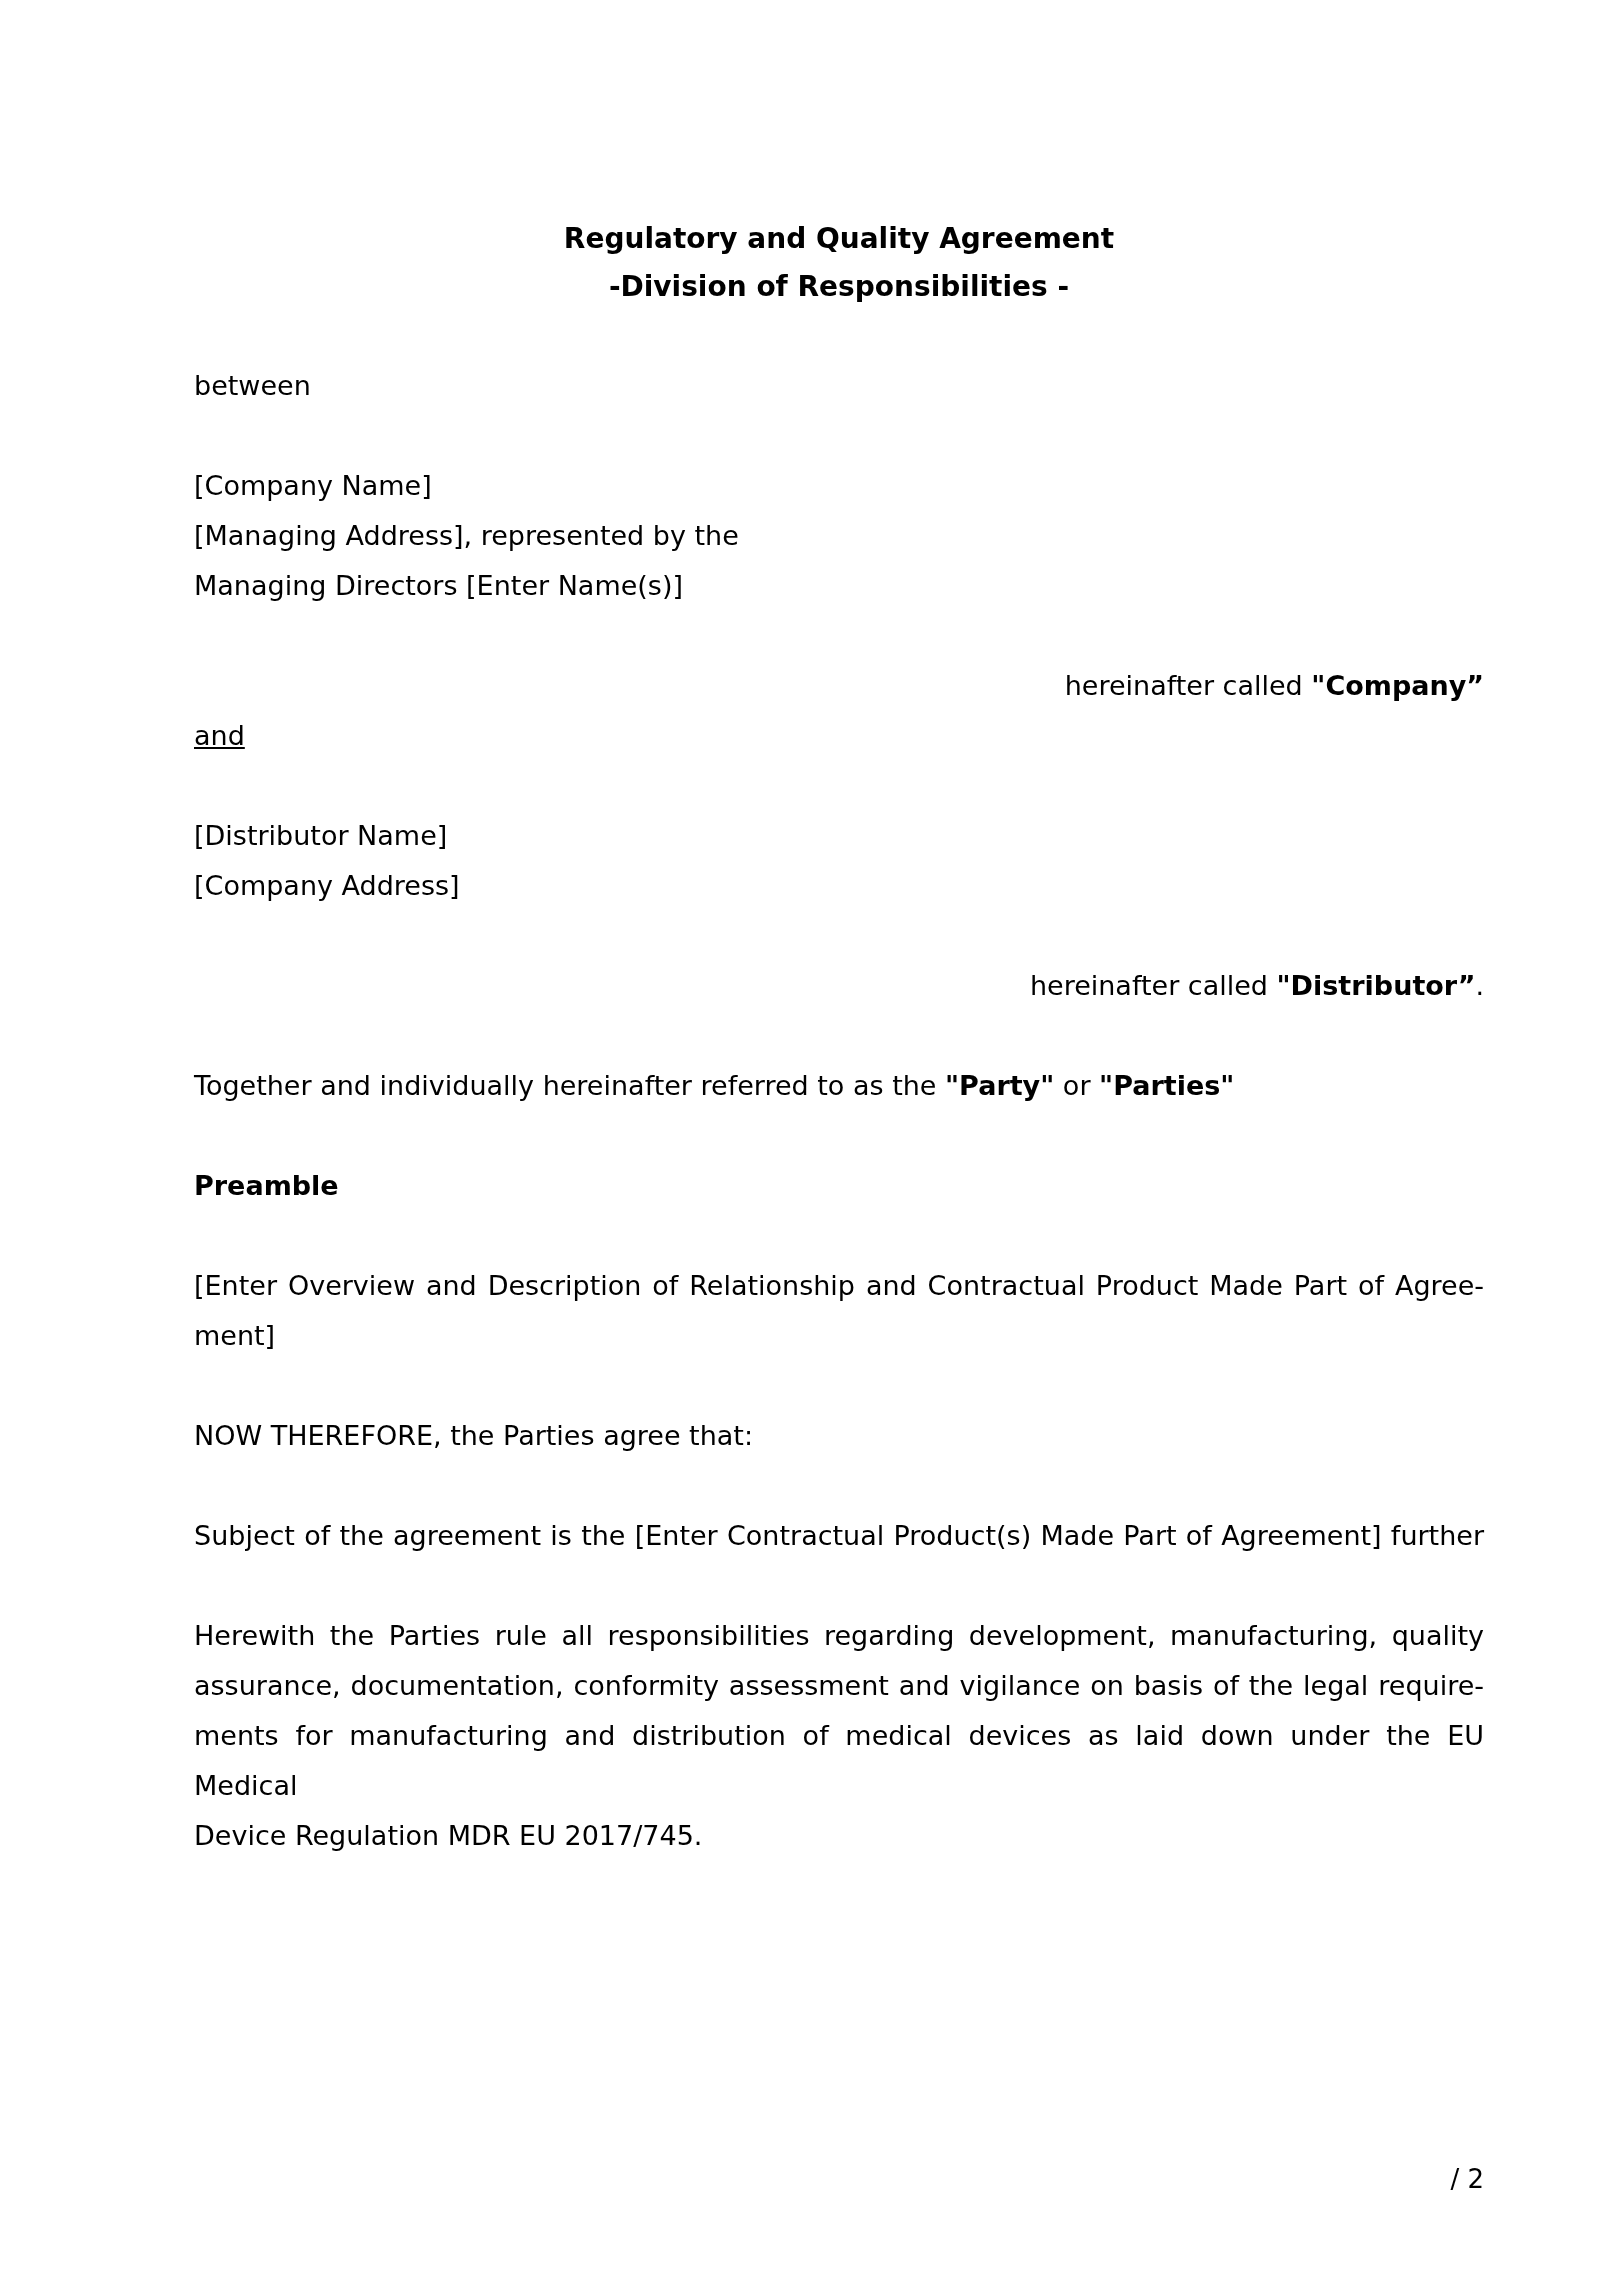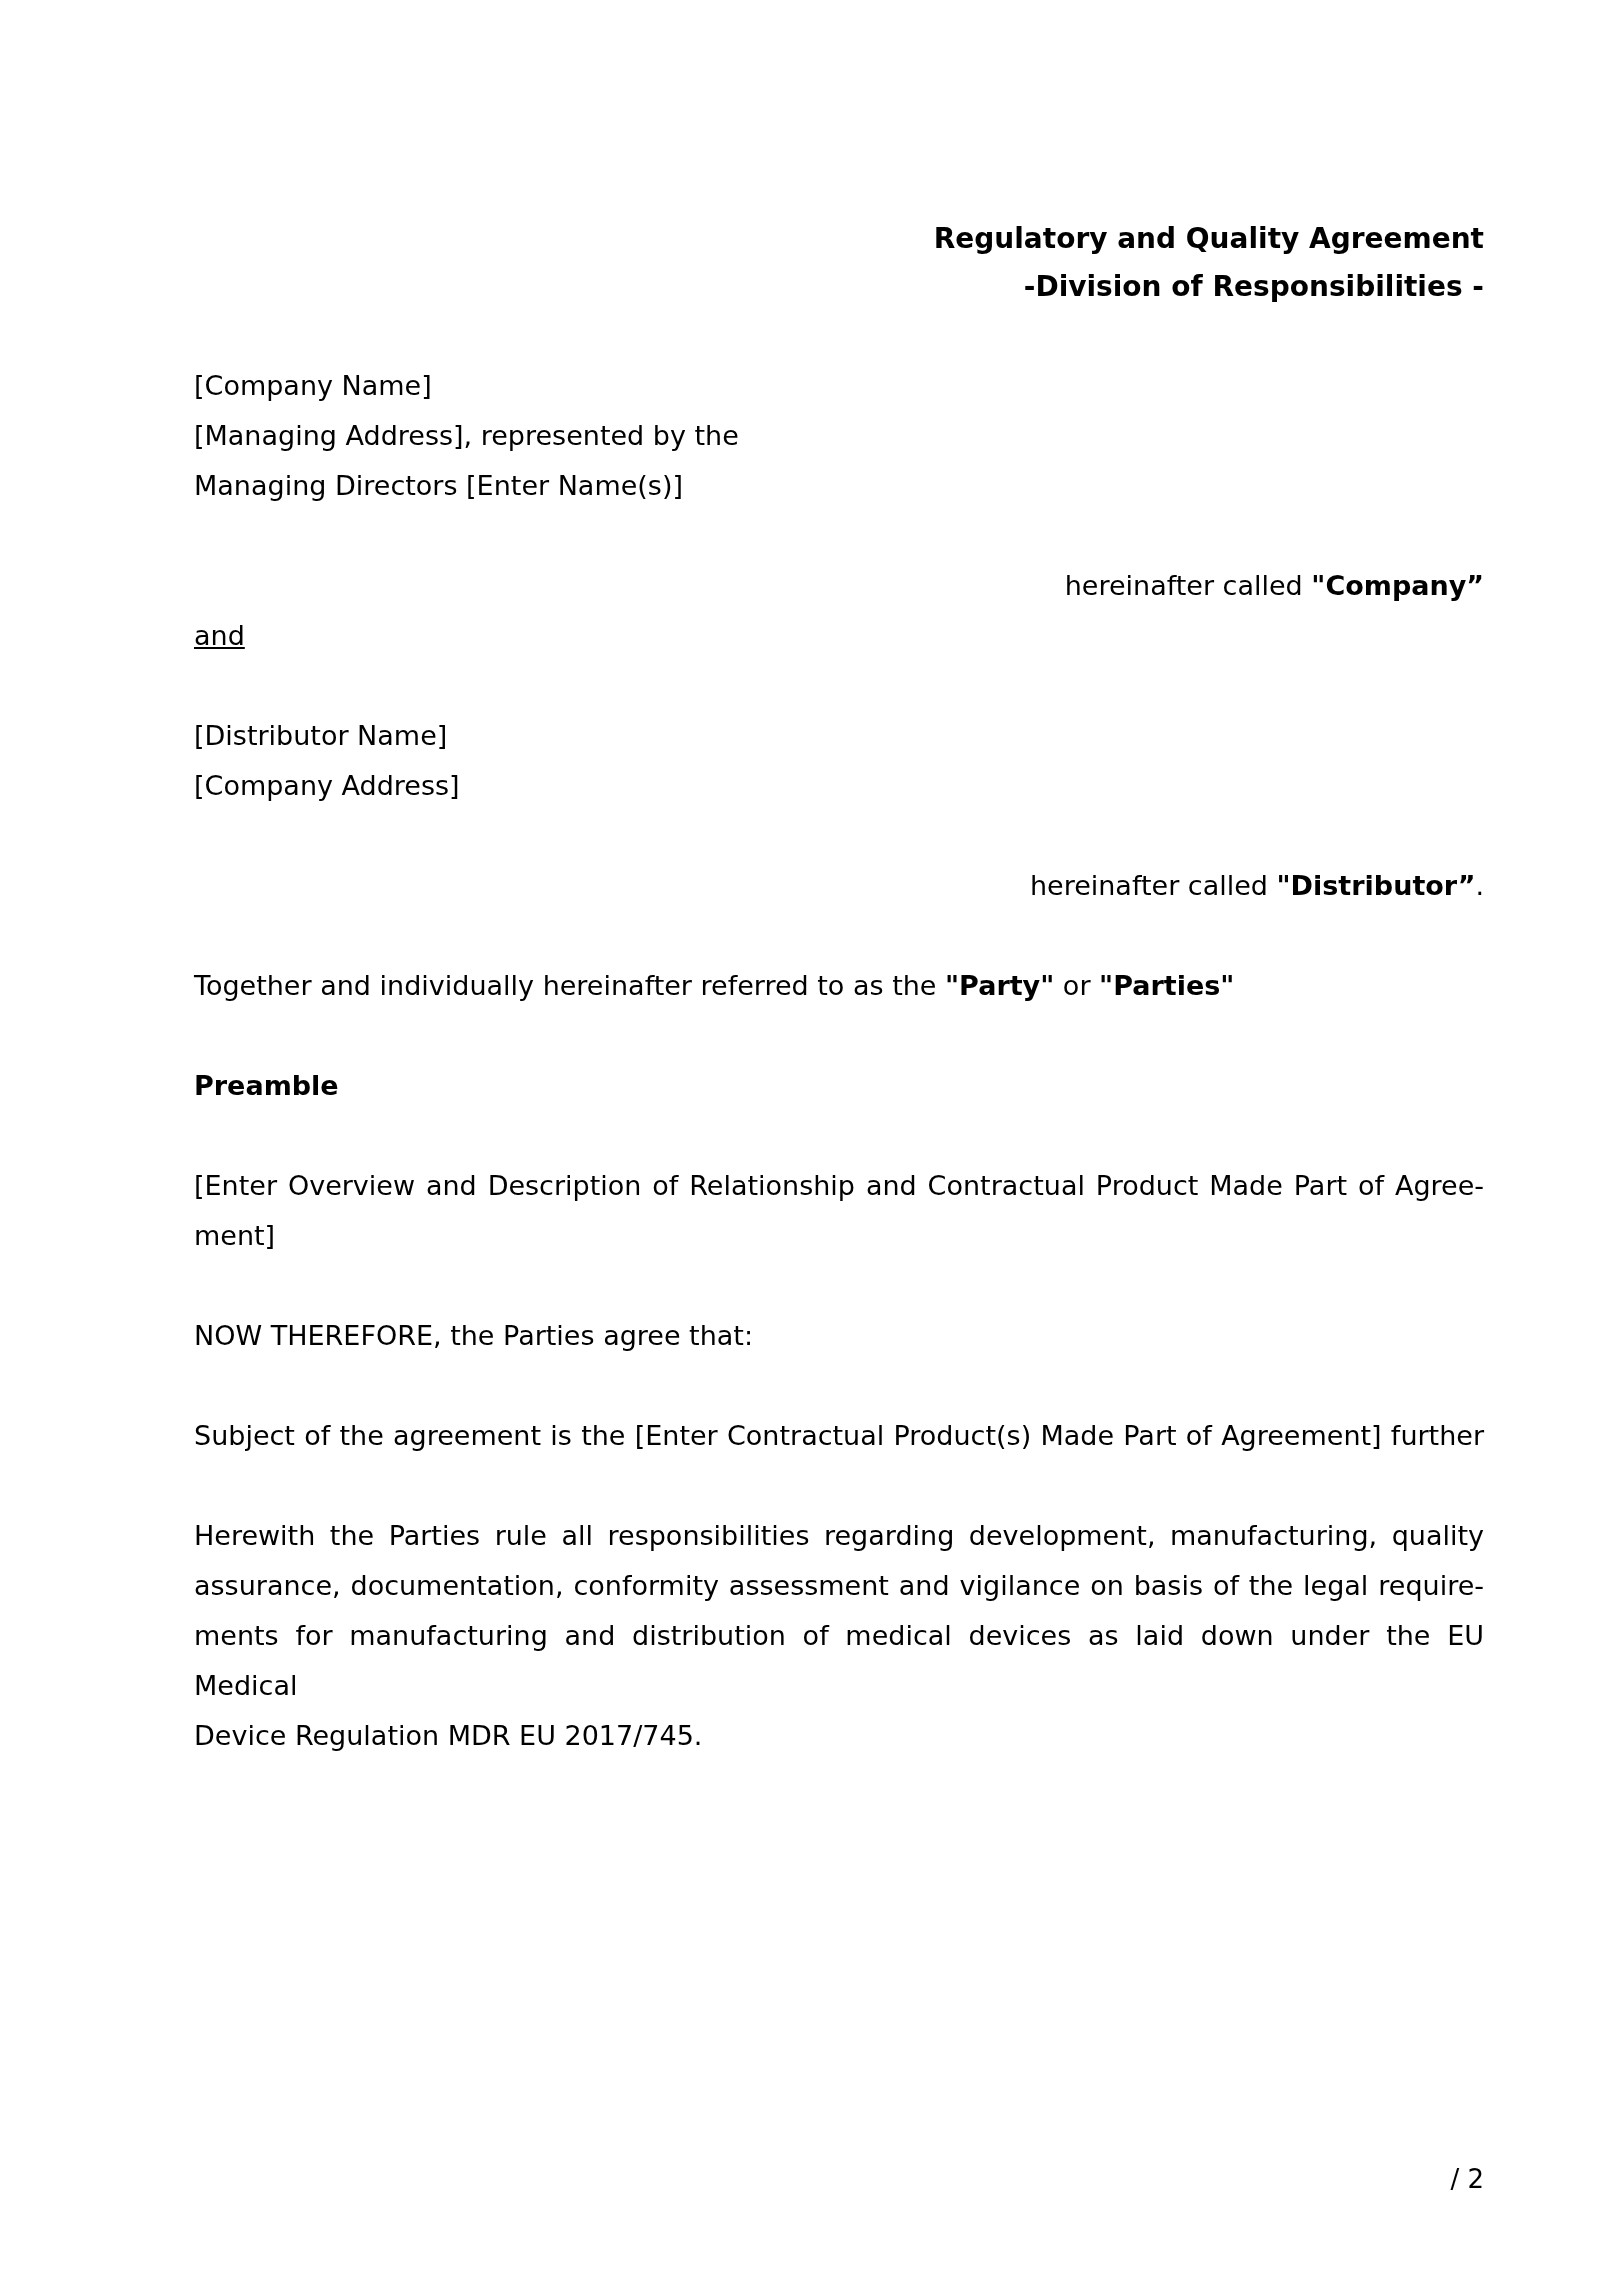--- a/index.html
+++ b/index.html
@@ -19,21 +19,21 @@
     box-sizing: border-box;
     padding: 215px 137px 0 194px;
     overflow: hidden;
   }
   .block { margin: 50px 0 0 0; }
   .block.no-gap { margin-top: 0; text-decoration: underline; }
   .title {
     margin: 0;
     font-size: 28px;
     font-weight: bold;
-    text-align: right;
+    text-align: center;
     line-height: 48px;
   }
   .heading {
     font-weight: bold;
     text-align: left;
   }
   .right-line { text-align: right; }
   .b { font-weight: bold; }
   .para { text-align: left; }
   
@@ -57,20 +57,21 @@
 </head>
 <body>
 
 <div class="page">
 
   <div class="title">
     <div>Regulatory and Quality Agreement</div>
     <div>-Division of Responsibilities -</div>
   </div>
 
+  <div class="block para">between</div>
 
   <div class="block para">
     <div>[Company Name]</div>
     <div>[Managing Address], represented by the</div>
     <div>Managing Directors [Enter Name(s)]</div>
   </div>
 
   <div class="block right-line">
     <span>hereinafter called </span><span class="b">"Company”</span>
   </div>

